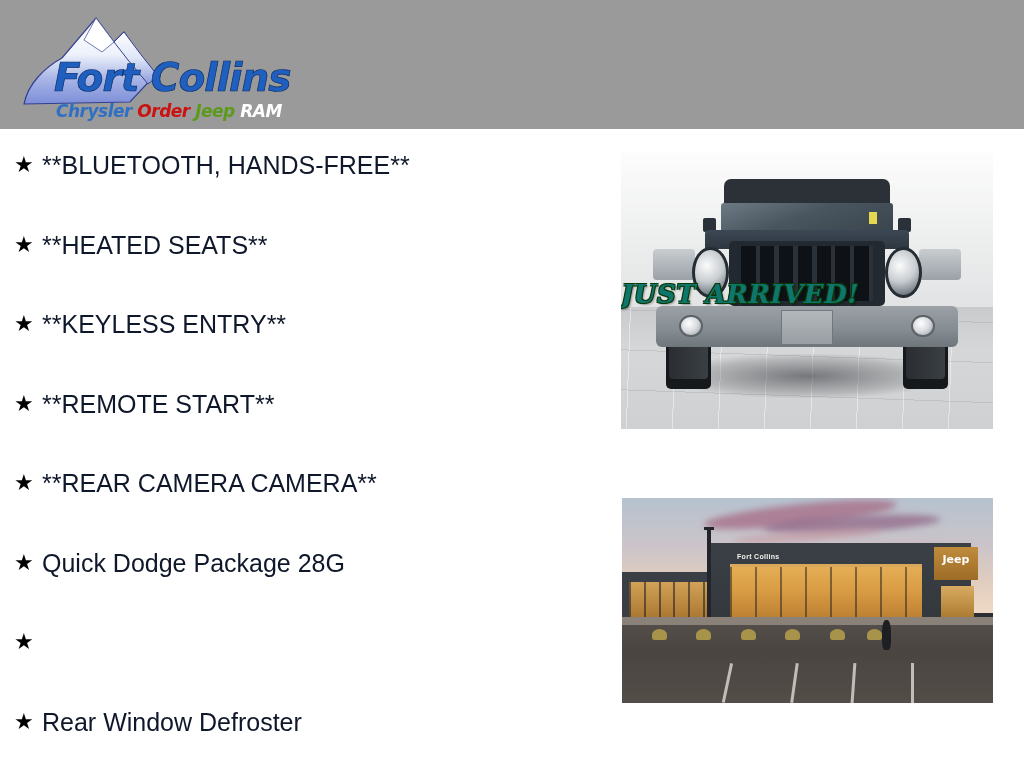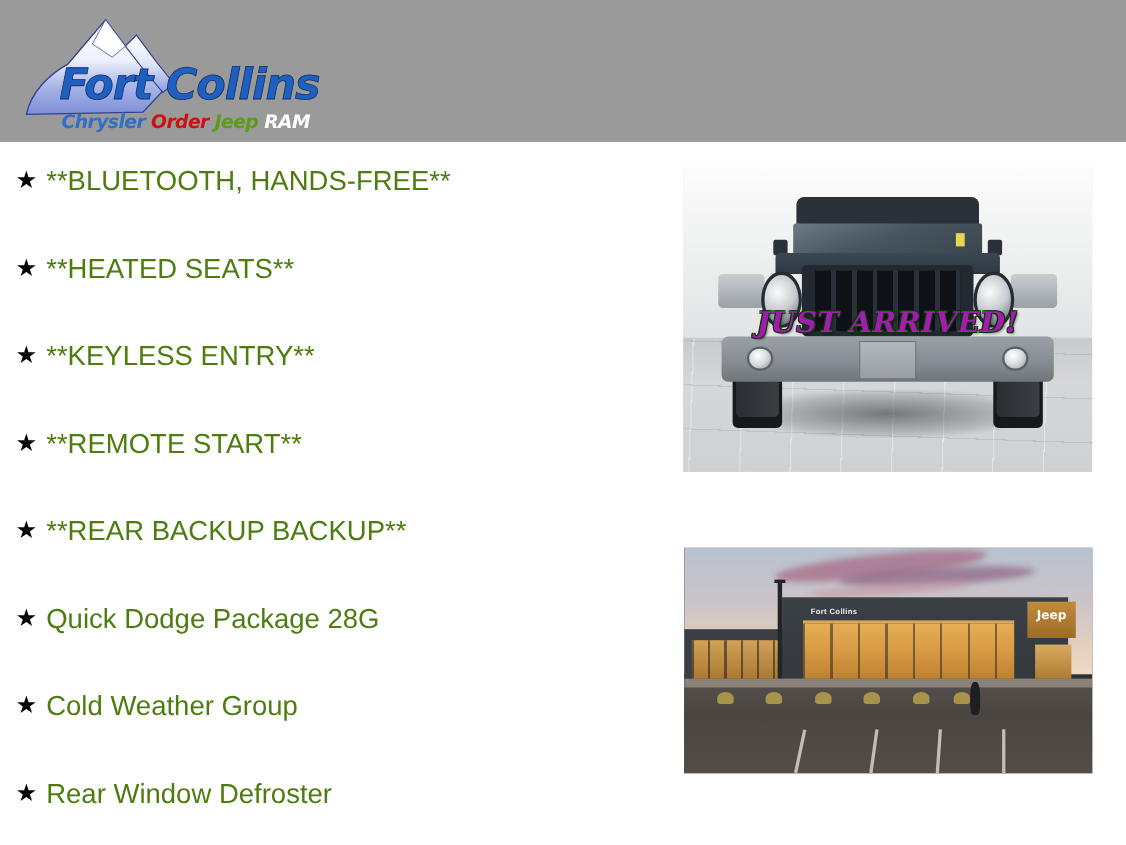--- a/index.html
+++ b/index.html
@@ -102,21 +102,21 @@
     width: 28px;
     font-size: 22px;
     line-height: 34px;
     color: #000000;
     font-family: "DejaVu Sans", sans-serif;
   }
   .highlight-label {
     flex: 1 1 auto;
     font-size: 25px;
     line-height: 34px;
-    color: #4d7c0f;
+    color: #0f172a;
     white-space: nowrap;
   }
 
   
   #vehicle-photo {
     position: absolute;
     left: 621px;
     top: 151px;
     width: 372px;
     height: 278px;
@@ -241,28 +241,27 @@
     content:"";
     position:absolute; left: 6%; top: 14%; width: 88%; height: 70%;
     background: linear-gradient(90deg, #2a2e32, #3a3f44);
     border-radius: 4px;
   }
   #just-arrived-badge {
     position: absolute;
     left: 0;
     top: 46%;
     width: 100%;
-    text-align: center;
     font-family: "DejaVu Serif", serif;
     font-weight: bold;
     font-style: italic;
     font-size: 26px;
     line-height: 30px;
     letter-spacing: 0.5px;
-    color: #a21caf;
+    color: #0f766e;
     text-shadow:
       1px 1px 0 #0b3a08, -1px 1px 0 #0b3a08,
       1px -1px 0 #0b3a08, -1px -1px 0 #0b3a08,
       2px 2px 2px rgba(0,0,0,0.35);
     white-space: nowrap;
   }
 
   
   #dealership-photo {
     position: absolute;
@@ -456,31 +455,30 @@
     <span class="highlight-label">**KEYLESS ENTRY**</span>
   </div>
 
   <div class="highlight-item">
     <span class="bullet-star">★</span>
     <span class="highlight-label">**REMOTE START**</span>
   </div>
 
   <div class="highlight-item">
     <span class="bullet-star">★</span>
-    <span class="highlight-label">**REAR BACKUP BACKUP**</span>
+    <span class="highlight-label">**REAR CAMERA CAMERA**</span>
   </div>
 
   <div class="highlight-item">
     <span class="bullet-star">★</span>
     <span class="highlight-label">Quick Dodge Package 28G</span>
   </div>
 
   <div class="highlight-item">
     <span class="bullet-star">★</span>
-    <span class="highlight-label">Cold Weather Group</span>
   </div>
 
   <div class="highlight-item">
     <span class="bullet-star">★</span>
     <span class="highlight-label">Rear Window Defroster</span>
   </div>
 
 </div>
 
 <div id="vehicle-photo">

